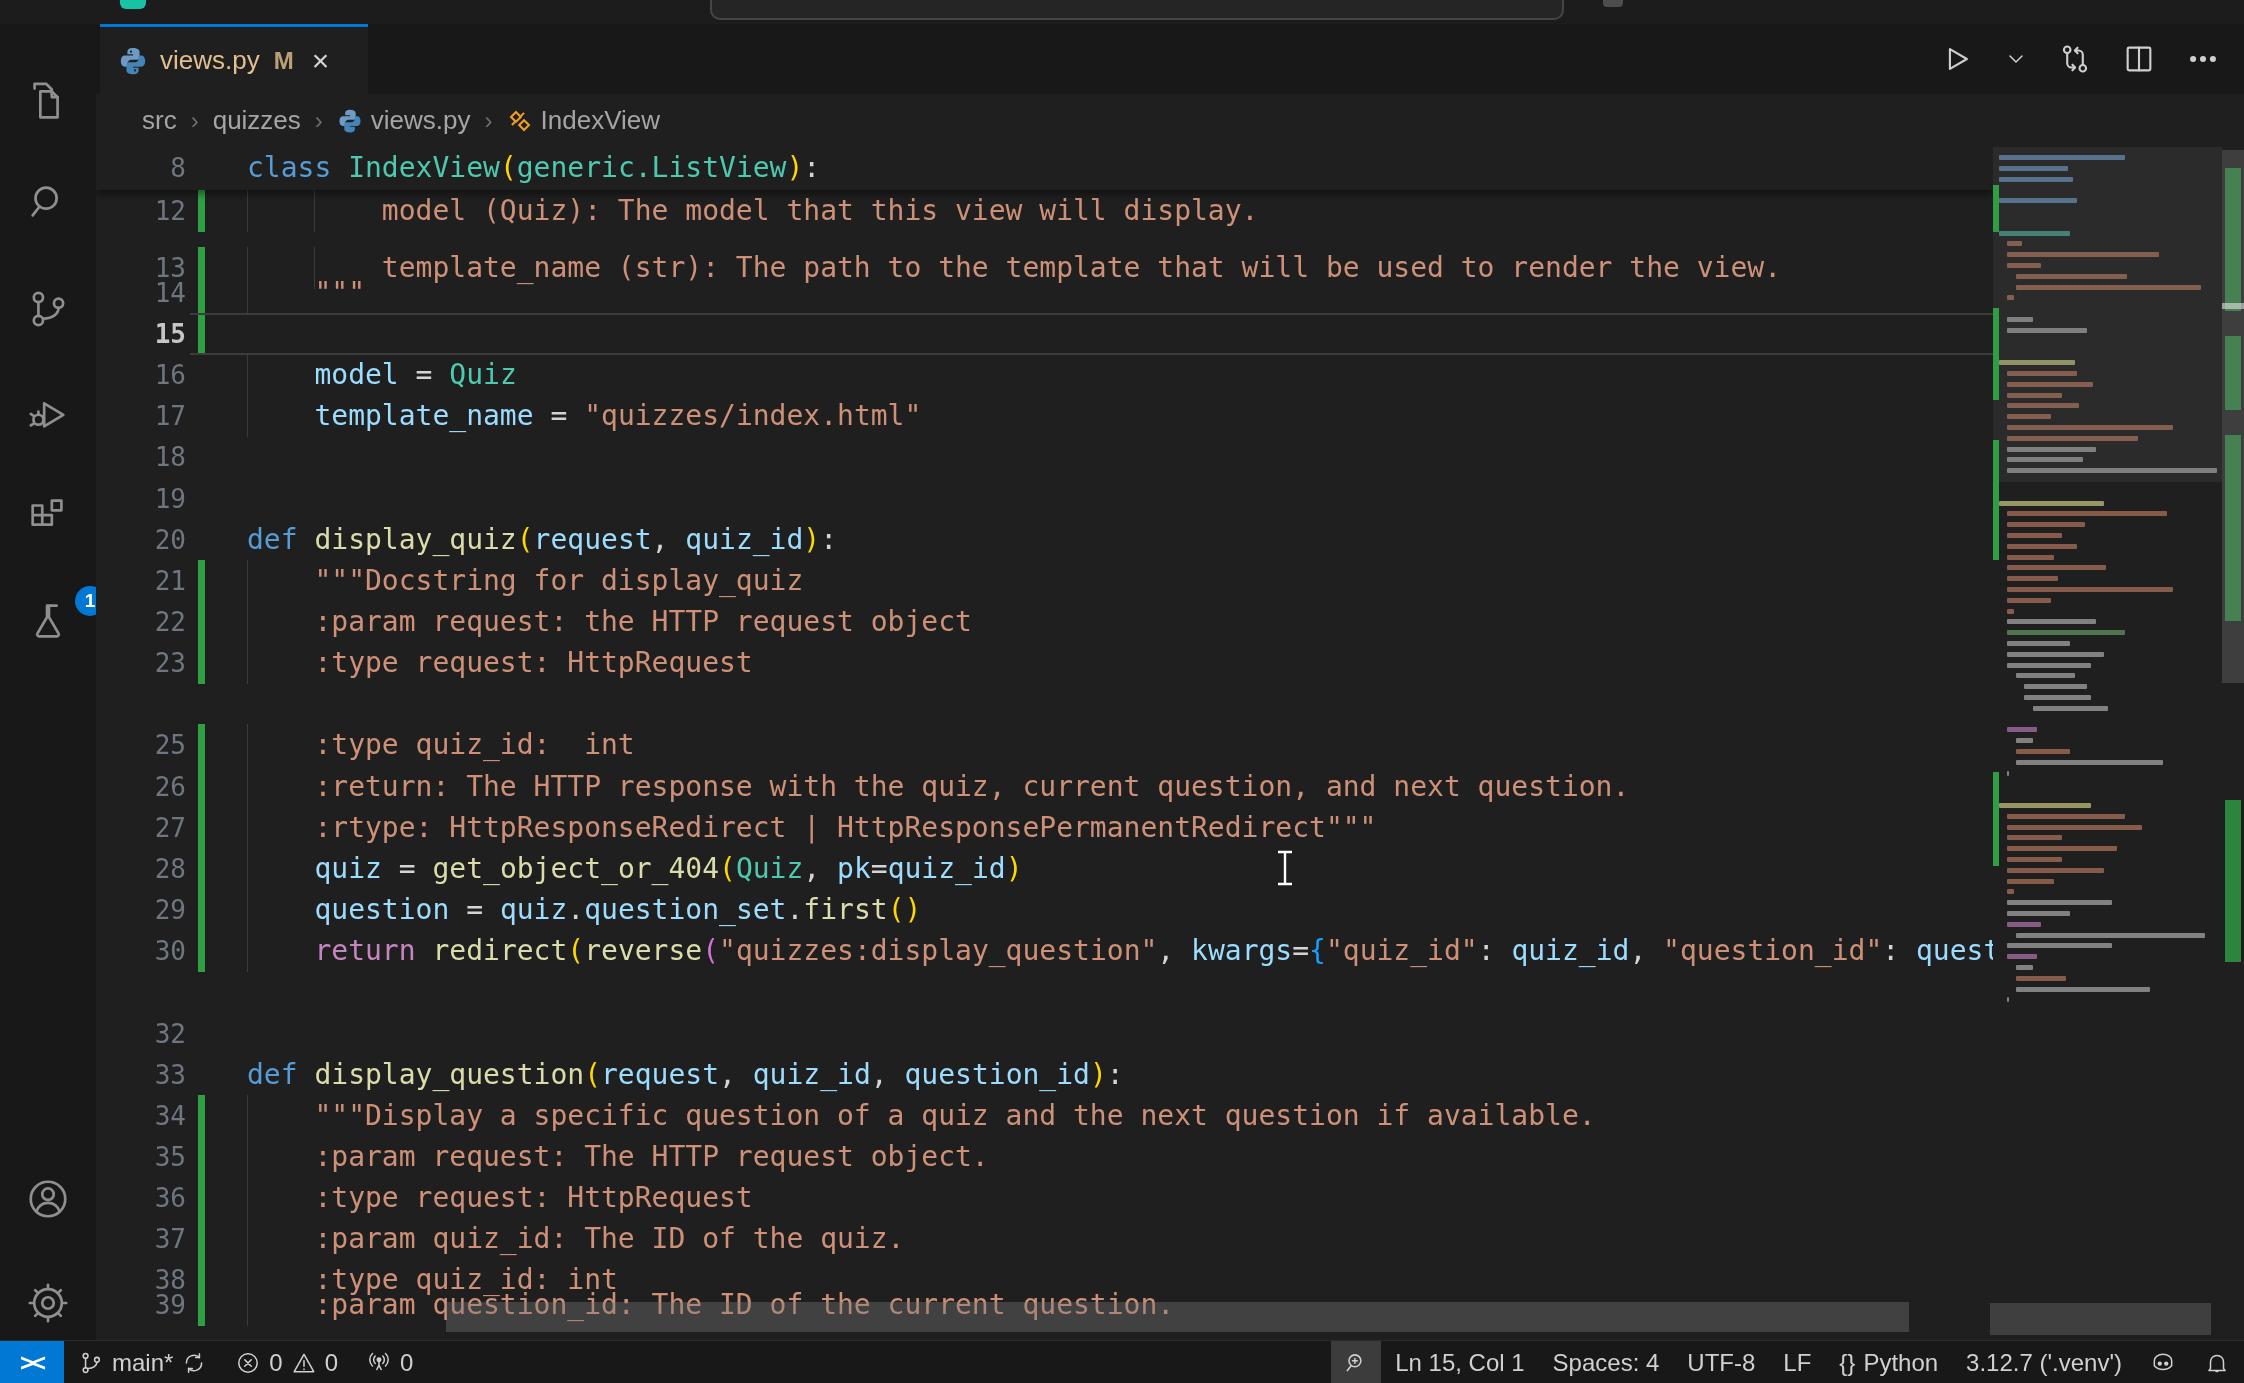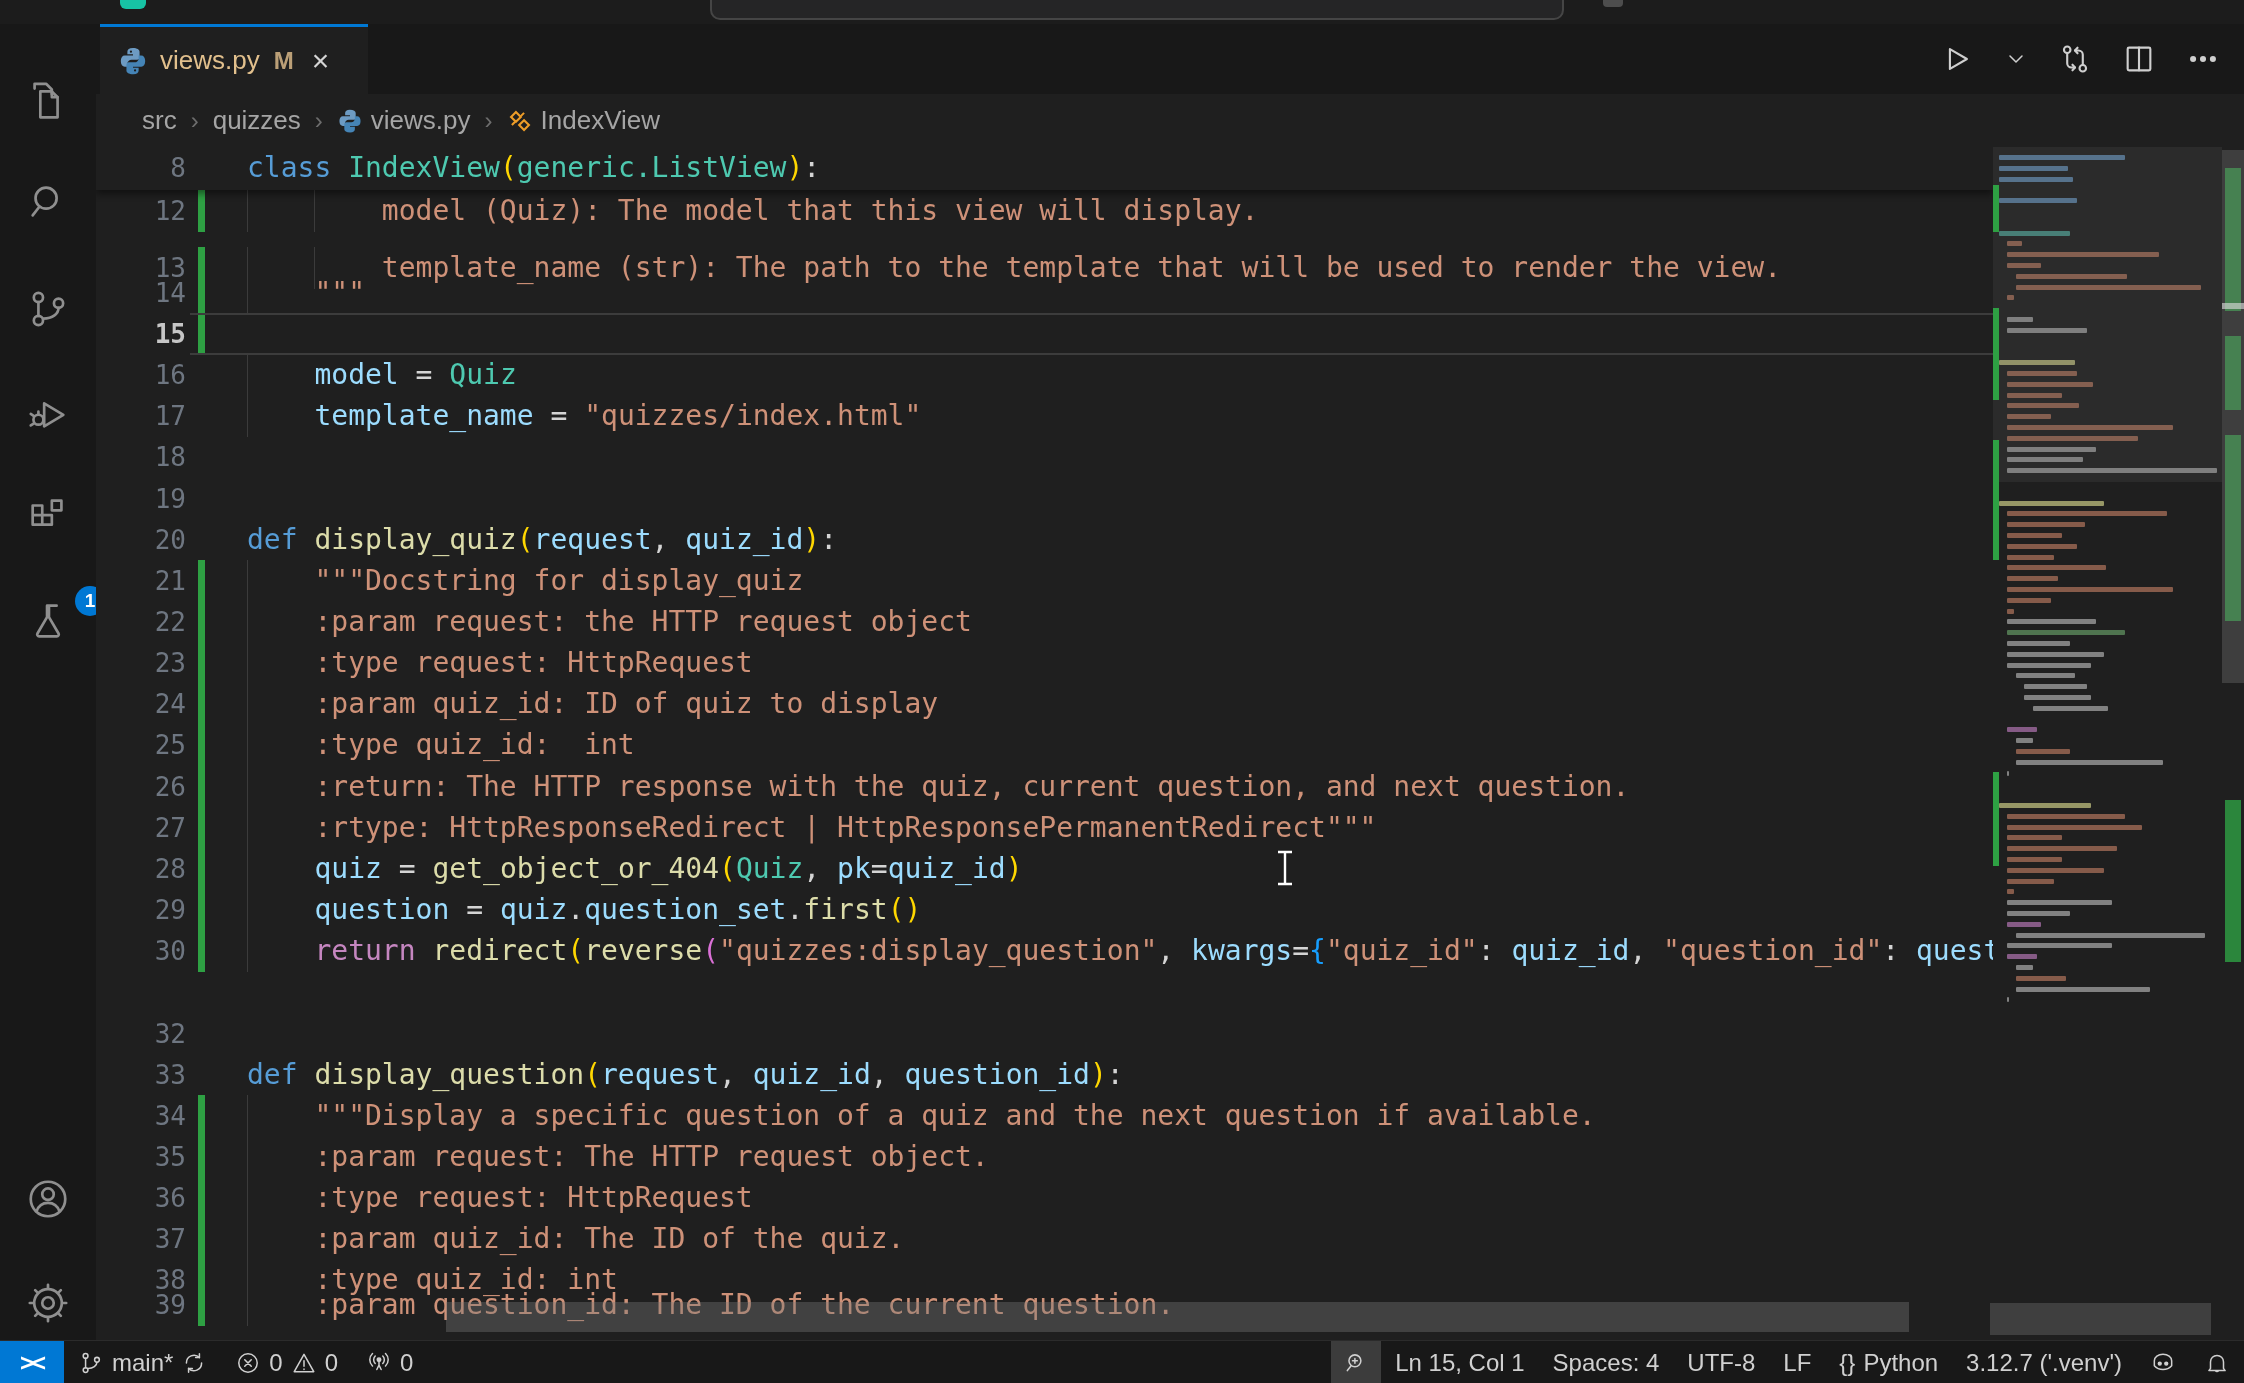--- a/index.html
+++ b/index.html
@@ -217,21 +217,20 @@
       <div class="code-row" style="top: 124.8px;"><span class="lnum">14</span><span class="diffbar"></span><span class="iguide" style="left: 151px;"></span><span class="codetext"><span class="str">    """</span></span></div>
       <div class="code-row" style="top: 165.95px;"><span class="lnum active">15</span><span class="diffbar"></span><span class="codetext"></span></div>
       <div class="code-row" style="top: 207.1px;"><span class="lnum">16</span><span class="iguide" style="left: 151px;"></span><span class="codetext"><span class="pl">    </span><span class="var">model</span><span class="pl"> = </span><span class="cls">Quiz</span></span></div>
       <div class="code-row" style="top: 248.25px;"><span class="lnum">17</span><span class="iguide" style="left: 151px;"></span><span class="codetext"><span class="pl">    </span><span class="var">template_name</span><span class="pl"> = </span><span class="str">"quizzes/index.html"</span></span></div>
       <div class="code-row" style="top: 289.4px;"><span class="lnum">18</span><span class="codetext"></span></div>
       <div class="code-row" style="top: 330.55px;"><span class="lnum">19</span><span class="codetext"></span></div>
       <div class="code-row" style="top: 371.7px;"><span class="lnum">20</span><span class="codetext"><span class="kw">def</span><span class="pl"> </span><span class="fn">display_quiz</span><span class="b1">(</span><span class="var">request</span><span class="pl">, </span><span class="var">quiz_id</span><span class="b1">)</span><span class="pl">:</span></span></div>
       <div class="code-row" style="top: 412.85px;"><span class="lnum">21</span><span class="diffbar"></span><span class="iguide" style="left: 151px;"></span><span class="codetext"><span class="str">    """Docstring for display_quiz</span></span></div>
       <div class="code-row" style="top: 454px;"><span class="lnum">22</span><span class="diffbar"></span><span class="iguide" style="left: 151px;"></span><span class="codetext"><span class="str">    :param request: the HTTP request object</span></span></div>
       <div class="code-row" style="top: 495.15px;"><span class="lnum">23</span><span class="diffbar"></span><span class="iguide" style="left: 151px;"></span><span class="codetext"><span class="str">    :type request: HttpRequest</span></span></div>
-      <div class="code-row" style="top: 536.3px;"><span class="lnum">24</span><span class="diffbar"></span><span class="iguide" style="left: 151px;"></span><span class="codetext"><span class="str">    :param quiz_id: ID of quiz to display</span></span></div>
       <div class="code-row" style="top: 577.45px;"><span class="lnum">25</span><span class="diffbar"></span><span class="iguide" style="left: 151px;"></span><span class="codetext"><span class="str">    :type quiz_id:  int</span></span></div>
       <div class="code-row" style="top: 618.6px;"><span class="lnum">26</span><span class="diffbar"></span><span class="iguide" style="left: 151px;"></span><span class="codetext"><span class="str">    :return: The HTTP response with the quiz, current question, and next question.</span></span></div>
       <div class="code-row" style="top: 659.75px;"><span class="lnum">27</span><span class="diffbar"></span><span class="iguide" style="left: 151px;"></span><span class="codetext"><span class="str">    :rtype: HttpResponseRedirect | HttpResponsePermanentRedirect"""</span></span></div>
       <div class="code-row" style="top: 700.9px;"><span class="lnum">28</span><span class="diffbar"></span><span class="iguide" style="left: 151px;"></span><span class="codetext"><span class="pl">    </span><span class="var">quiz</span><span class="pl"> = </span><span class="fn">get_object_or_404</span><span class="b1">(</span><span class="cls">Quiz</span><span class="pl">, </span><span class="var">pk</span><span class="pl">=</span><span class="var">quiz_id</span><span class="b1">)</span></span></div>
       <div class="code-row" style="top: 742.05px;"><span class="lnum">29</span><span class="diffbar"></span><span class="iguide" style="left: 151px;"></span><span class="codetext"><span class="pl">    </span><span class="var">question</span><span class="pl"> = </span><span class="var">quiz</span><span class="pl">.</span><span class="var">question_set</span><span class="pl">.</span><span class="fn">first</span><span class="b1">()</span></span></div>
       <div class="code-row" style="top: 783.2px;"><span class="lnum">30</span><span class="diffbar"></span><span class="iguide" style="left: 151px;"></span><span class="codetext"><span class="pl">    </span><span class="ctl">return</span><span class="pl"> </span><span class="fn">redirect</span><span class="b1">(</span><span class="fn">reverse</span><span class="b2">(</span><span class="str">"quizzes:display_question"</span><span class="pl">, </span><span class="var">kwargs</span><span class="pl">=</span><span class="b3">{</span><span class="str">"quiz_id"</span><span class="pl">: </span><span class="var">quiz_id</span><span class="pl">, </span><span class="str">"question_id"</span><span class="pl">: </span><span class="var">question</span></span></div>
       <div class="code-row" style="top: 865.5px;"><span class="lnum">32</span><span class="codetext"></span></div>
       <div class="code-row" style="top: 906.65px;"><span class="lnum">33</span><span class="codetext"><span class="kw">def</span><span class="pl"> </span><span class="fn">display_question</span><span class="b1">(</span><span class="var">request</span><span class="pl">, </span><span class="var">quiz_id</span><span class="pl">, </span><span class="var">question_id</span><span class="b1">)</span><span class="pl">:</span></span></div>
       <div class="code-row" style="top: 947.8px;"><span class="lnum">34</span><span class="diffbar"></span><span class="iguide" style="left: 151px;"></span><span class="codetext"><span class="str">    """Display a specific question of a quiz and the next question if available.</span></span></div>
       <div class="code-row" style="top: 988.95px;"><span class="lnum">35</span><span class="diffbar"></span><span class="iguide" style="left: 151px;"></span><span class="codetext"><span class="str">    :param request: The HTTP request object.</span></span></div>

